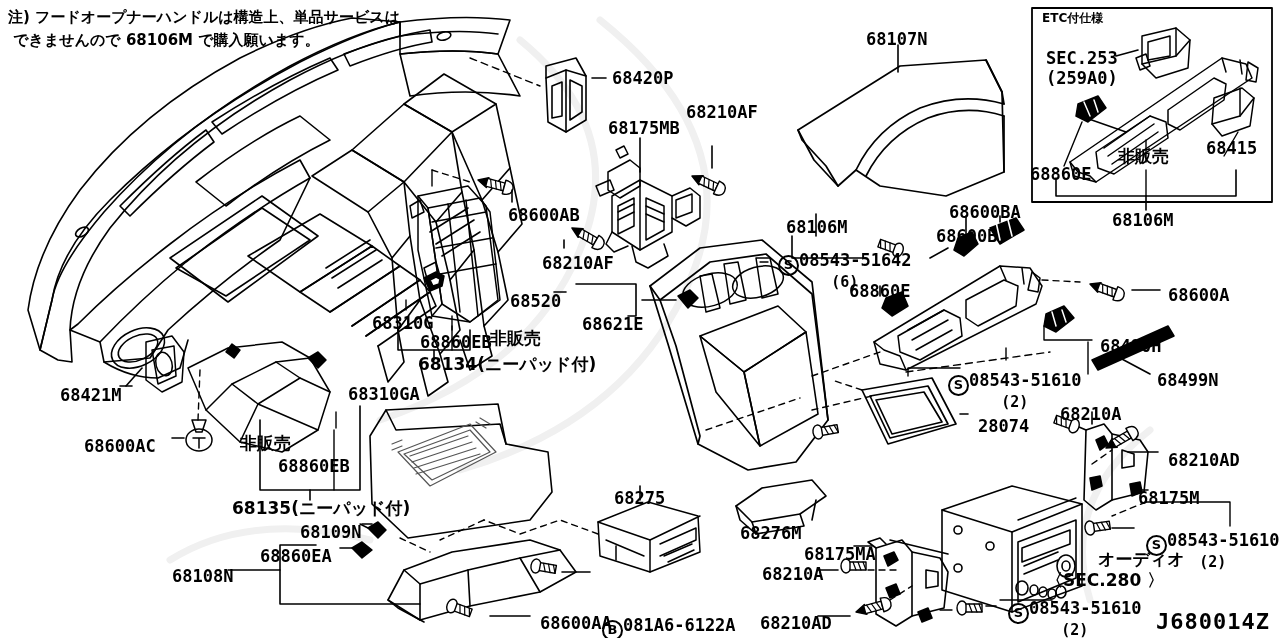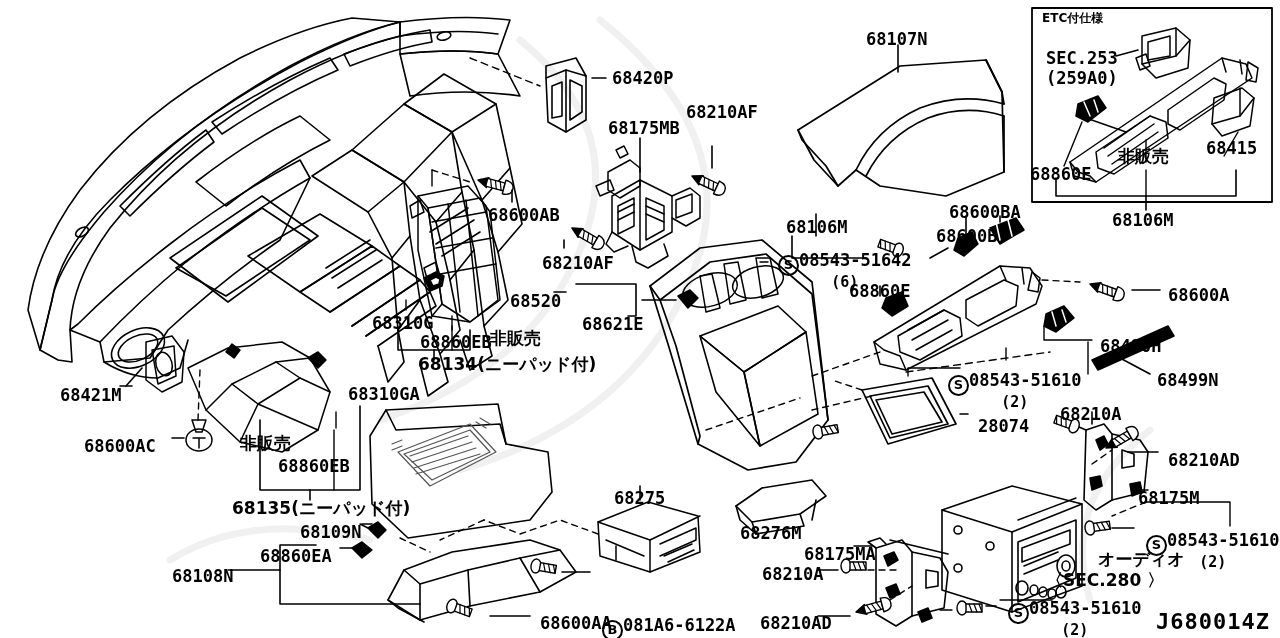--- a/index.html
+++ b/index.html
@@ -459,40 +459,42 @@
       <path d="M1146,140 L1146,162" stroke-width="1.4"></path>
       <path d="M1056,178 L1056,196 L1236,196 L1236,170" stroke-width="1.6"></path>
       <path d="M1146,196 L1146,210" stroke-width="1.6"></path>
       <path d="M1146,170 L1146,196" stroke-width="1.4"></path>
 
       <path d="M898,288 L898,300" stroke-width="1.4"></path>
       <path d="M1052,600 L1000,600" stroke-width="1.4" stroke-dasharray="0"></path>
     </g>
   </svg>
 
+  <div class="note"><span>注) フードオープナーハンドルは構造上、単品サービスは</span>
+ <span>できませんので 68106M で購入願います。</span></div>
 
   <div class="lbl etcttl jp" style="left:1042px;top:12px;">ETC付仕様</div>
   <div class="lbl" style="left:1046px;top:50px;">SEC.253</div>
   <div class="lbl" style="left:1046px;top:70px;">(259A0)</div>
   <div class="lbl" style="left:1030px;top:166px;">68860E</div>
   <div class="lbl jp" style="left:1118px;top:148px;">非販売</div>
   <div class="lbl" style="left:1206px;top:140px;">68415</div>
   <div class="lbl" style="left:1112px;top:212px;">68106M</div>
 
   <div class="lbl jp" style="left:1060px;top:551px;padding-left:38px;">オーディオ</div>
   <div class="lbl jp" style="left:1046px;top:572px;">〈SEC.280  〉</div>
 
   <div class="diagid">J680014Z</div>
 
   <div id="label-layer">
       <div class="lbl " style="left: 612px; top: 70px;">68420P</div>
       <div class="lbl " style="left: 686px; top: 104px;">68210AF</div>
       <div class="lbl " style="left: 608px; top: 120px;">68175MB</div>
       <div class="lbl " style="left: 866px; top: 31px;">68107N</div>
-      <div class="lbl " style="left: 488px; top: 207px;">68600AB</div>
+      <div class="lbl " style="left: 488px; top: 207px; padding-left: 20px;">68600AB</div>
       <div class="lbl " style="left: 542px; top: 255px;">68210AF</div>
       <div class="lbl " style="left: 786px; top: 219px;">68106M</div>
       <div class="lbl " style="left: 949px; top: 204px;">68600BA</div>
       <div class="lbl " style="left: 936px; top: 228px;">68600B</div>
       <div class="lbl " style="left: 849px; top: 283px;">68860E</div>
       <div class="lbl " style="left: 1168px; top: 287px;">68600A</div>
       <div class="lbl " style="left: 1100px; top: 338px;">68490H</div>
       <div class="lbl " style="left: 1157px; top: 372px;">68499N</div>
       <div class="lbl " style="left: 372px; top: 315px;">68310G</div>
       <div class="lbl " style="left: 420px; top: 334px;">68860EB</div>

